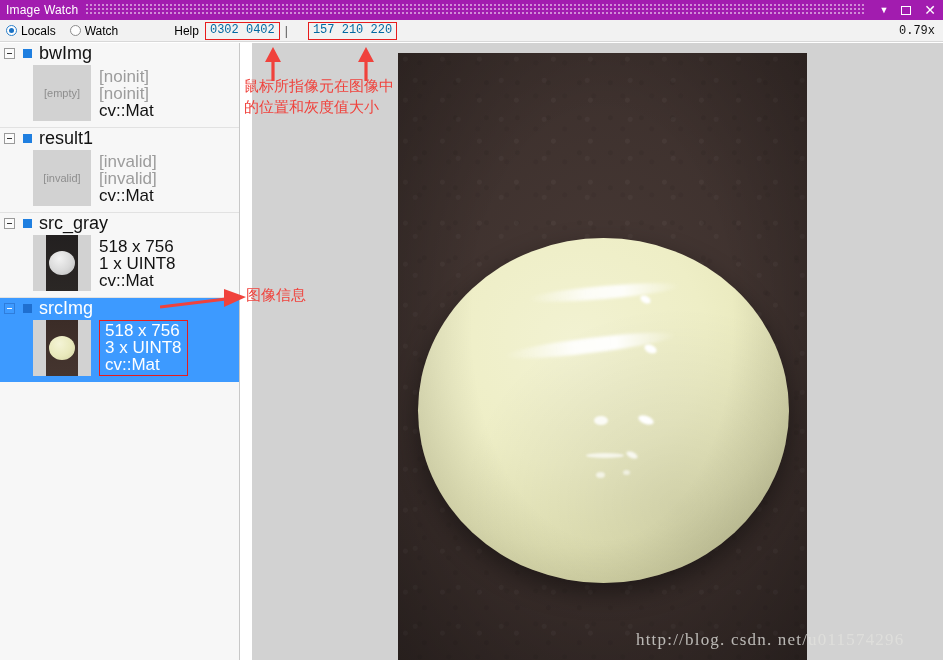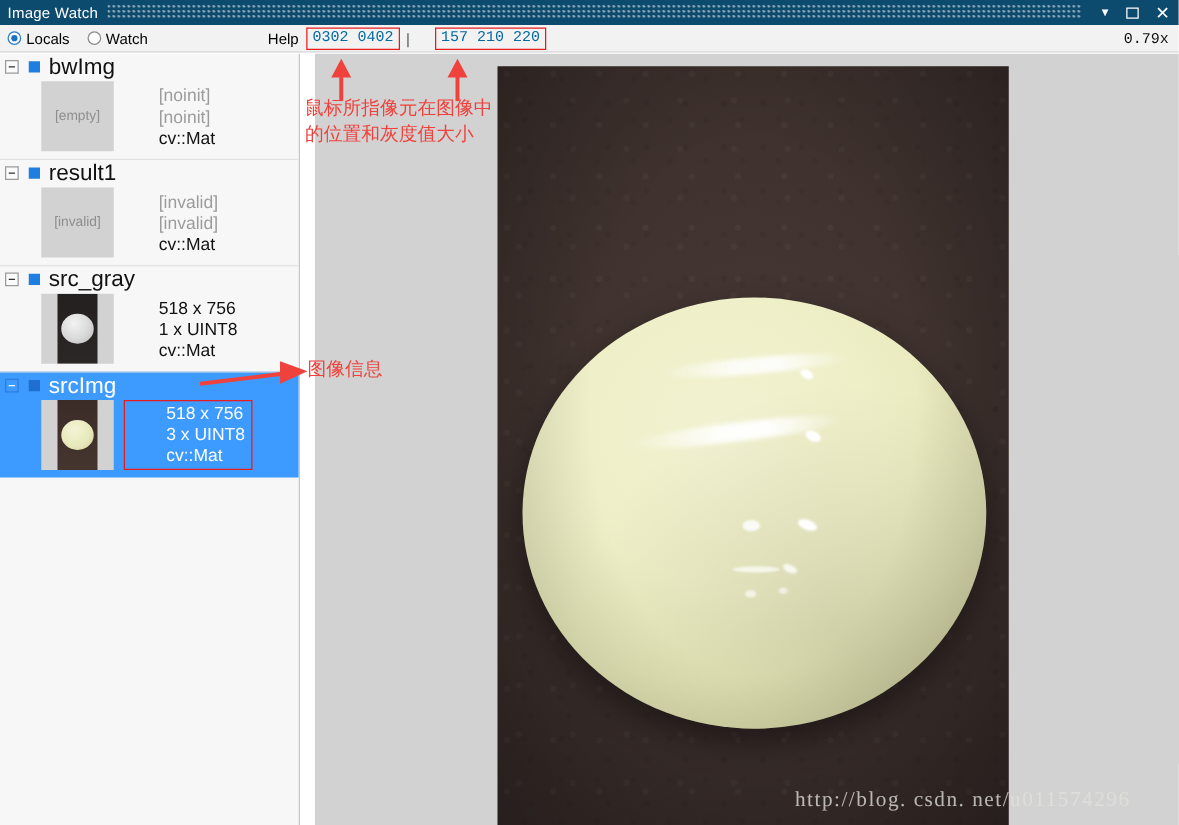--- a/index.html
+++ b/index.html
@@ -13,21 +13,21 @@
   #app {
     position: relative;
     width: 943px; height: 660px;
     background: #ffffff;
   }
 
   
   #titlebar {
     position: absolute; left: 0; top: 0;
     width: 943px; height: 20px;
-    background: #0c4a6e;
+    background: #a21caf;
     display: flex; align-items: center;
   }
   #titlebar .title {
     color: #ffffff;
     font-size: 12px;
     padding-left: 6px;
     white-space: nowrap;
     letter-spacing: .2px;
   }
   #titlebar .grip {
@@ -79,21 +79,21 @@
   .radio-item.on .dot { border-color: #2a7fc9; }
   .radio-item.on .dot::after {
     content: "";
     position: absolute; left: 2px; top: 2px;
     width: 5px; height: 5px;
     border-radius: 50%;
     background: #1a72c4;
   }
   .radio-item .lbl { font-size: 12px; }
   #toolbar .help {
-    margin-left: 96px;
+    margin-left: 56px;
     font-size: 12px;
     white-space: nowrap;
   }
   .redbox {
     border: 1.5px solid #e81c1c;
     padding: 0px 4px 1px 4px;
     margin-left: 6px;
     font-family: "Liberation Mono", monospace;
     font-size: 12px;
     color: #0369a1;
@@ -180,24 +180,23 @@
     left: 50%; top: 50%;
     transform: translate(-50%,-50%);
     border-radius: 50%;
   }
   .meta {
     display: flex; flex-direction: column;
     justify-content: center;
     line-height: 17px;
   }
   .meta .m {
-    font-size: 14px;
+    font-size: 17px;
     color: #111111;
     white-space: nowrap;
-    margin-left: 28px;
   }
   .meta .m.dim { color: #9c9c9c; }
 
   
   .tree-node.selected { background: #3d9aff; }
   .tree-node.selected .node-name { color: #ffffff; }
   .tree-node.selected .node-swatch { background: #1f6fd0; }
   .tree-node.selected .expander { background: #3d9aff; border-color: #2f7ddb; }
   .tree-node.selected .expander::before { background: #ffffff; }
   .tree-node.selected .meta .m { color: #ffffff; }

